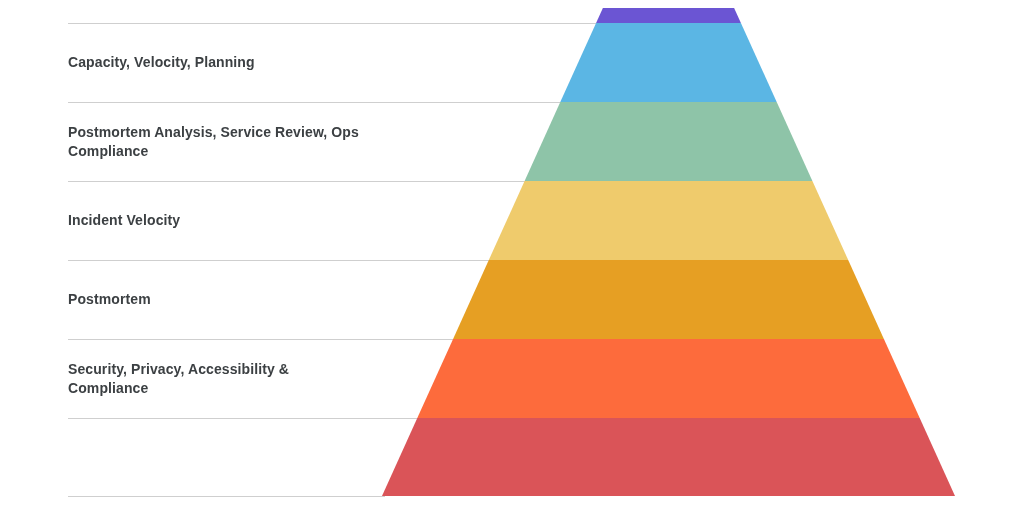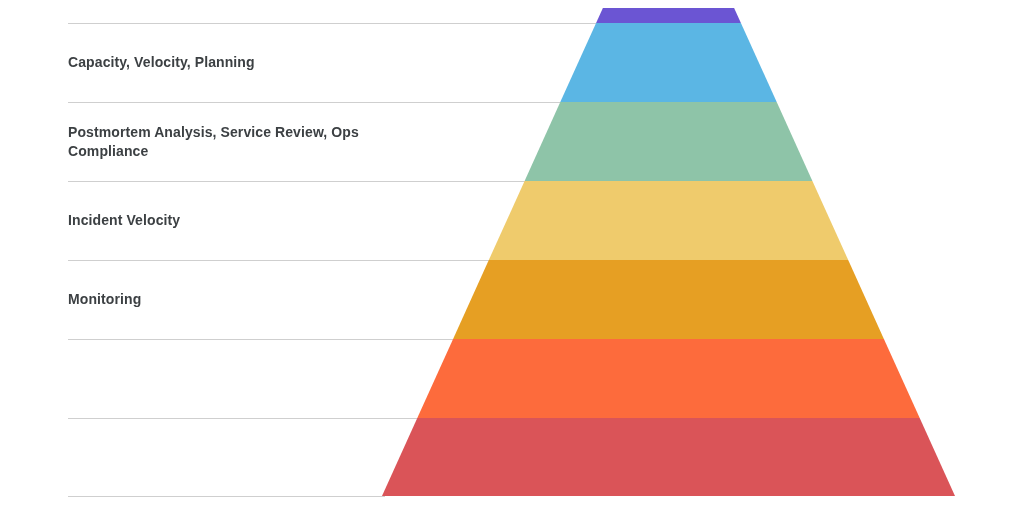--- a/index.html
+++ b/index.html
@@ -83,20 +83,26 @@
 
   <div class="label-row" style="top:173px;height:79px">
     <div class="label">
       <span class="tline">Incident Velocity</span>
       <span class="tline"></span>
     </div>
   </div>
 
   <div class="label-row" style="top:252px;height:79px">
     <div class="label">
-      <span class="tline">Monitoring</span>
+      <span class="tline">Postmortem</span>
       <span class="tline"></span>
     </div>
   </div>
 
+  <div class="label-row" style="top:331px;height:79px">
+    <div class="label">
+      <span class="tline">Security, Privacy, Accessibility &amp;</span>
+      <span class="tline">Compliance</span>
+    </div>
+  </div>
 
 
 </div>
 
 </body></html>

